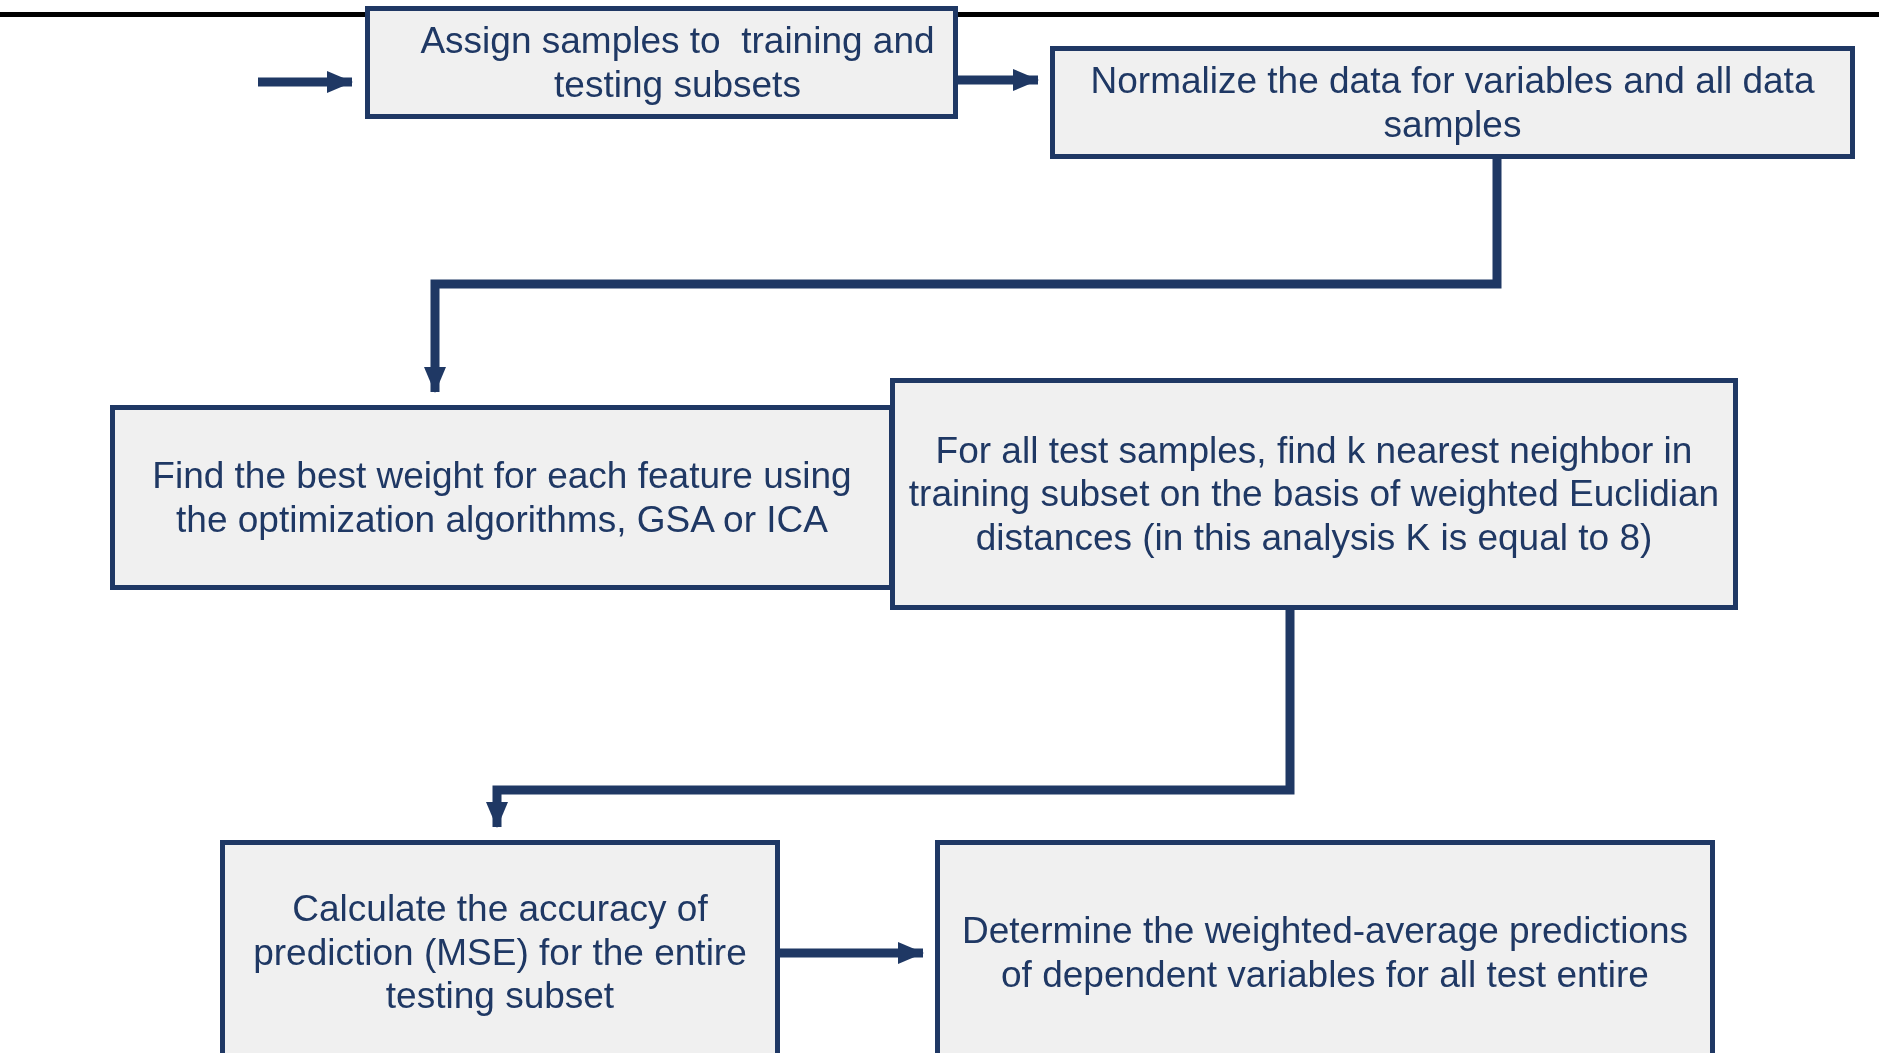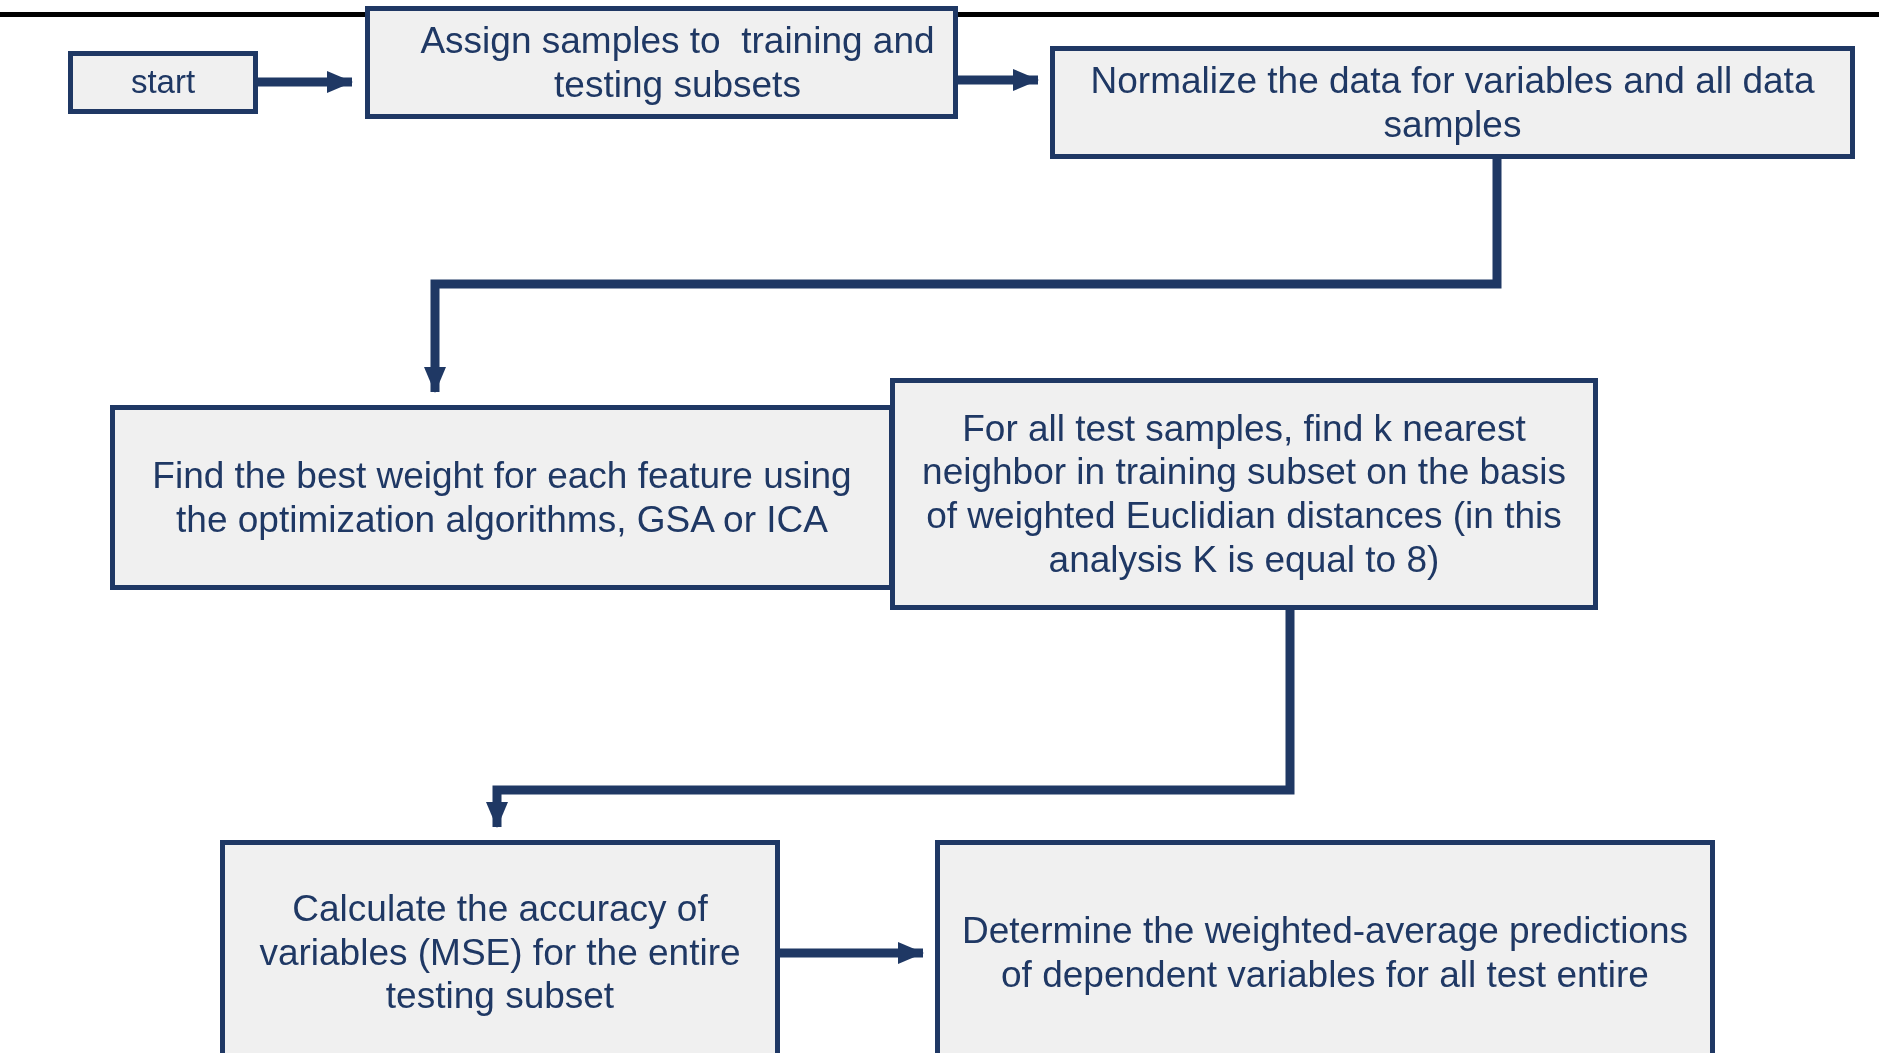--- a/index.html
+++ b/index.html
@@ -53,21 +53,21 @@
   .node-text {
     display: block;
     width: 100%;
     color: #1F3864;
   }
   
   #node-start        { left: 68px;   top: 51px;  width: 190px; height: 63px;  font-size: 33px; }
   #node-assign       { left: 365px;  top: 6px;  width: 593px; height: 113px; font-size: 37px; padding-left: 42px; }
   #node-normalize    { left: 1050px; top: 22px;  width: 805px; height: 113px; font-size: 37px; margin-top: 24px; }
   #node-find-weight  { left: 110px;  top: 405px; width: 784px; height: 185px; font-size: 37px; }
-  #node-knn          { left: 890px;  top: 378px; width: 708px; height: 232px; font-size: 37px; }
+  #node-knn          { left: 890px;  top: 378px; width: 848px; height: 232px; font-size: 37px; }
   #node-mse          { left: 220px;  top: 840px; width: 560px; height: 225px; font-size: 37px; }
   #node-predict      { left: 935px;  top: 840px; width: 780px; height: 225px; font-size: 37px; }
 </style>
 </head>
 <body>
 
 <div id="canvas">
 
   <div class="top-rule"></div>
 
@@ -99,41 +99,38 @@
 
     <g>
       <path d="M1290,610 L1290,790 L497,790 L497,827" stroke="#1F3864" stroke-width="9" fill="none" stroke-linejoin="miter" marker-end="url(#arrowhead-lg)"></path>
     </g>
 
     <g>
       <path d="M780,953 L923,953" stroke="#1F3864" stroke-width="9" fill="none" marker-end="url(#arrowhead-lg)"></path>
     </g>
   </svg>
 
-  <div class="node" id="node-start">
-    <span class="node-text">start</span>
-  </div>
 
   <div class="node" id="node-assign">
     <span class="node-text">Assign samples to  training and testing subsets</span>
   </div>
 
   <div class="node" id="node-normalize">
     <span class="node-text">Normalize the data for variables and all data samples</span>
   </div>
 
   <div class="node" id="node-find-weight">
     <span class="node-text">Find the best weight for each feature using the optimization algorithms, GSA or ICA</span>
   </div>
 
   <div class="node" id="node-knn">
     <span class="node-text">For all test samples, find k nearest neighbor in training subset on the basis of weighted Euclidian distances (in this analysis K is equal to 8)</span>
   </div>
 
   <div class="node" id="node-mse">
-    <span class="node-text">Calculate the accuracy of variables (MSE) for the entire testing subset</span>
+    <span class="node-text">Calculate the accuracy of prediction (MSE) for the entire testing subset</span>
   </div>
 
   <div class="node" id="node-predict">
     <span class="node-text">Determine the weighted-average predictions of dependent variables for all test entire</span>
   </div>
 
 </div>
 
 </body></html>

